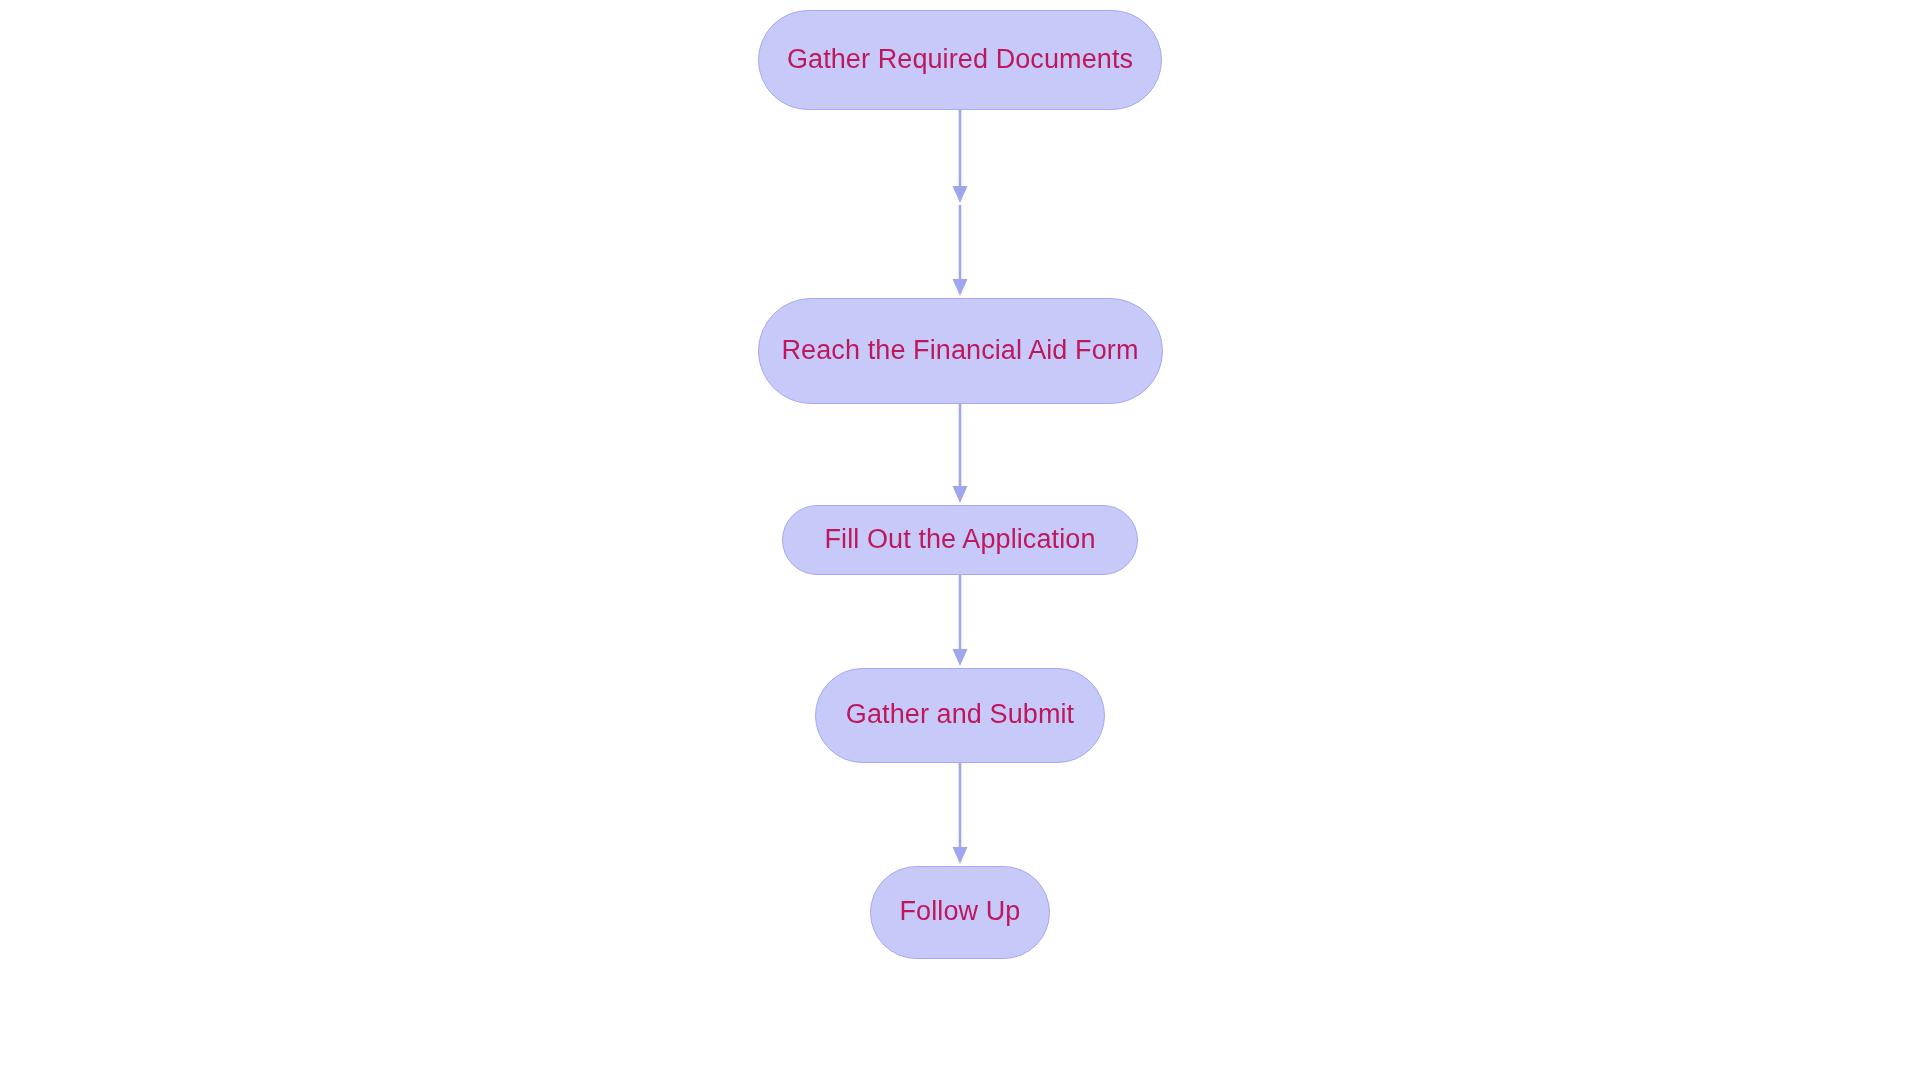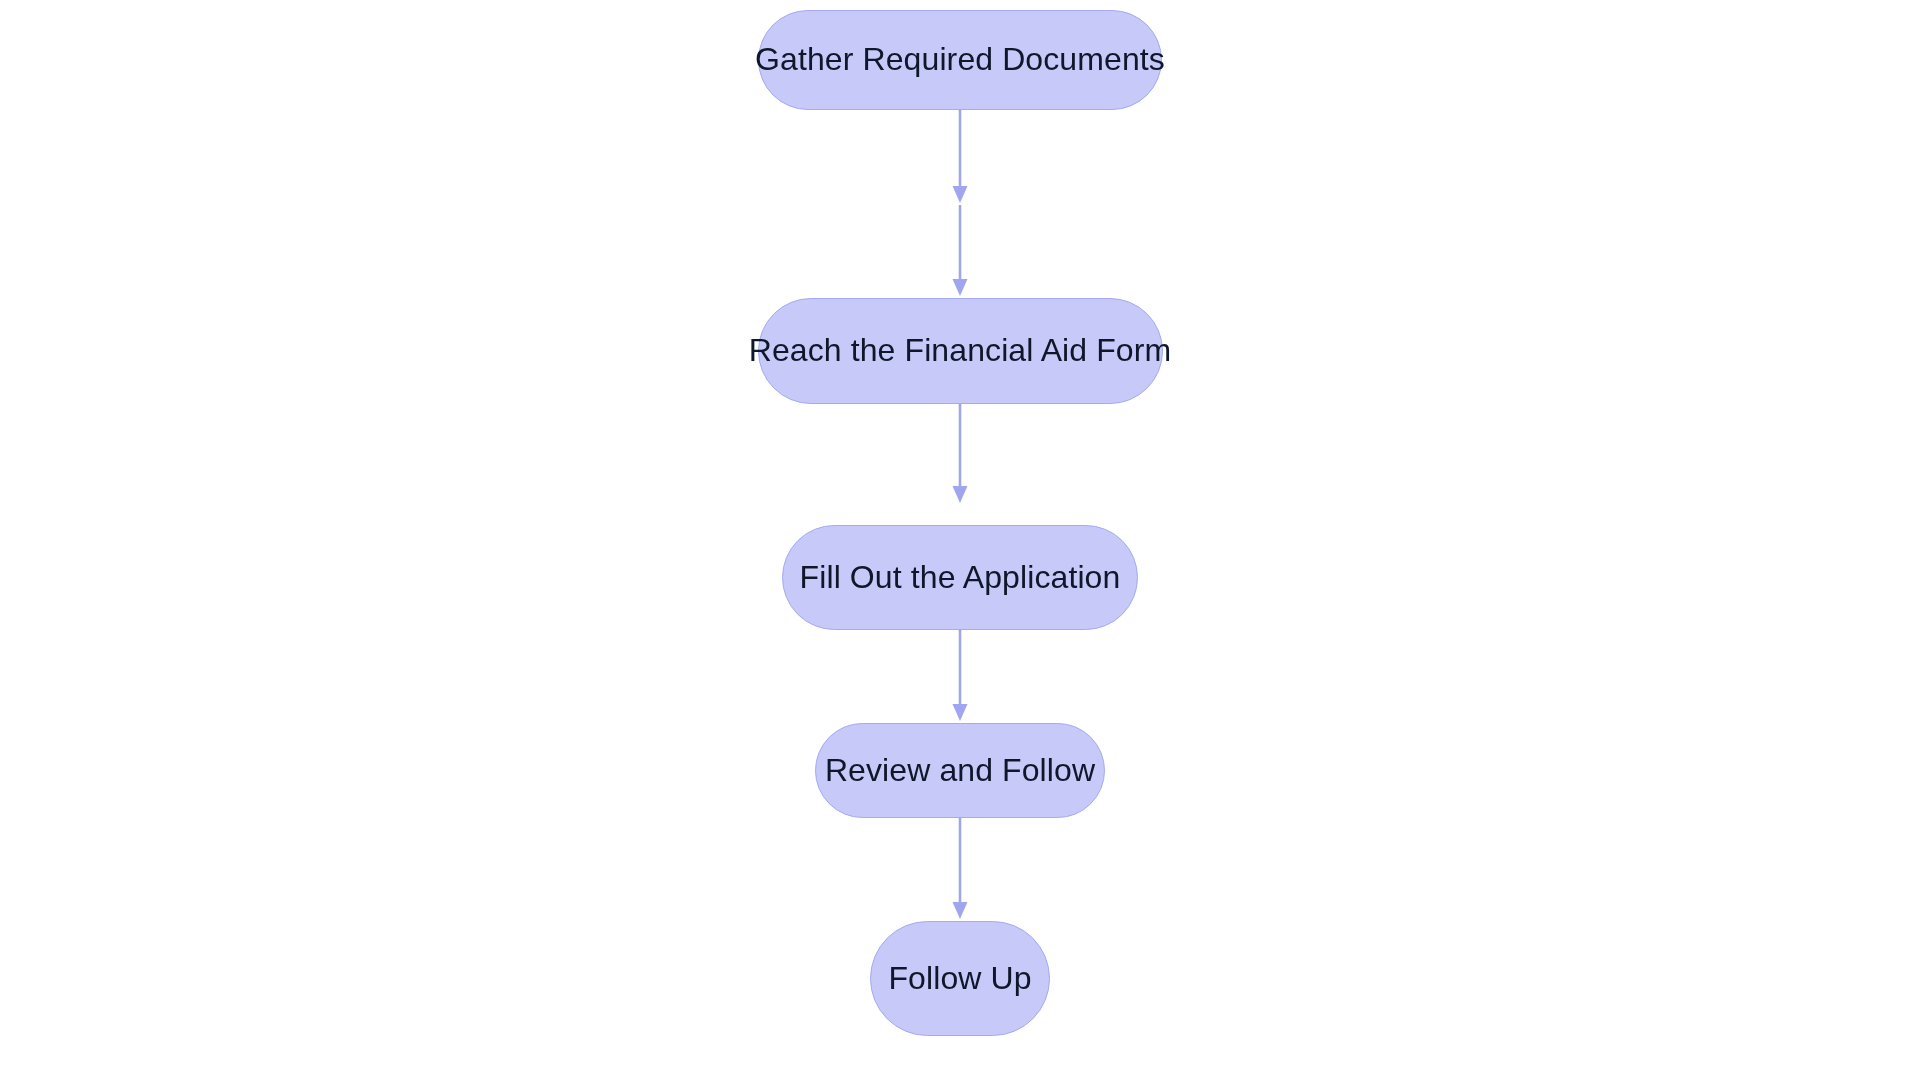--- a/index.html
+++ b/index.html
@@ -30,23 +30,23 @@
     align-items: center;
   }
   .node {
     box-sizing: border-box;
     display: flex;
     align-items: center;
     justify-content: center;
     background: #c7caf9;
     border: 1.6px solid #a5a9ef;
     border-radius: 999px;
-    color: #0f172a;
+    color: #be185d;
     font-family: "Liberation Sans", sans-serif;
-    font-size: 32px;
+    font-size: 27px;
     font-weight: 400;
     letter-spacing: 0.1px;
     white-space: nowrap;
     padding: 0 40px;
   }
   .node-label {
     line-height: 1;
     transform: translateY(-1px);
   }
   .connector {
@@ -60,25 +60,25 @@
     overflow: visible;
   }
 
   
   .n0 { width: 404px; height: 100px; margin-top: 10px; }
   .c0 { height: 95px; }
   .n1 { width: 260px; height: 95px; }
   .c1 { height: 93px; }
   .n2 { width: 405px; height: 106px; }
   .c2 { height: 101px; }
-  .n3 { width: 356px; height: 105px; margin-top: 20px; }
+  .n3 { width: 356px; height: 70px; }
   .c3 { height: 93px; }
   .n4 { width: 290px; height: 95px; }
   .c4 { height: 103px; }
-  .n5 { width: 180px; height: 115px; }
+  .n5 { width: 180px; height: 93px; }
 </style>
 </head>
 <body>
 
 <div id="flowchart-canvas">
   <div class="flow-column">
 
     <div class="node n0">
       <span class="node-label">Gather Required Documents</span>
     </div>
@@ -114,21 +114,21 @@
     </div>
 
     <div class="connector c3">
       <svg width="20" height="93" viewBox="0 0 20 93" aria-hidden="true">
         <line x1="10" y1="0" x2="10" y2="76" stroke="#9fa5ef" stroke-width="2.6"></line>
         <polygon points="2.5,74 17.5,74 10,91" fill="#9fa5ef"></polygon>
       </svg>
     </div>
 
     <div class="node n4">
-      <span class="node-label">Review and Follow</span>
+      <span class="node-label">Gather and Submit</span>
     </div>
 
     <div class="connector c4">
       <svg width="20" height="103" viewBox="0 0 20 103" aria-hidden="true">
         <line x1="10" y1="0" x2="10" y2="86" stroke="#9fa5ef" stroke-width="2.6"></line>
         <polygon points="2.5,84 17.5,84 10,101" fill="#9fa5ef"></polygon>
       </svg>
     </div>
 
     <div class="node n5">

